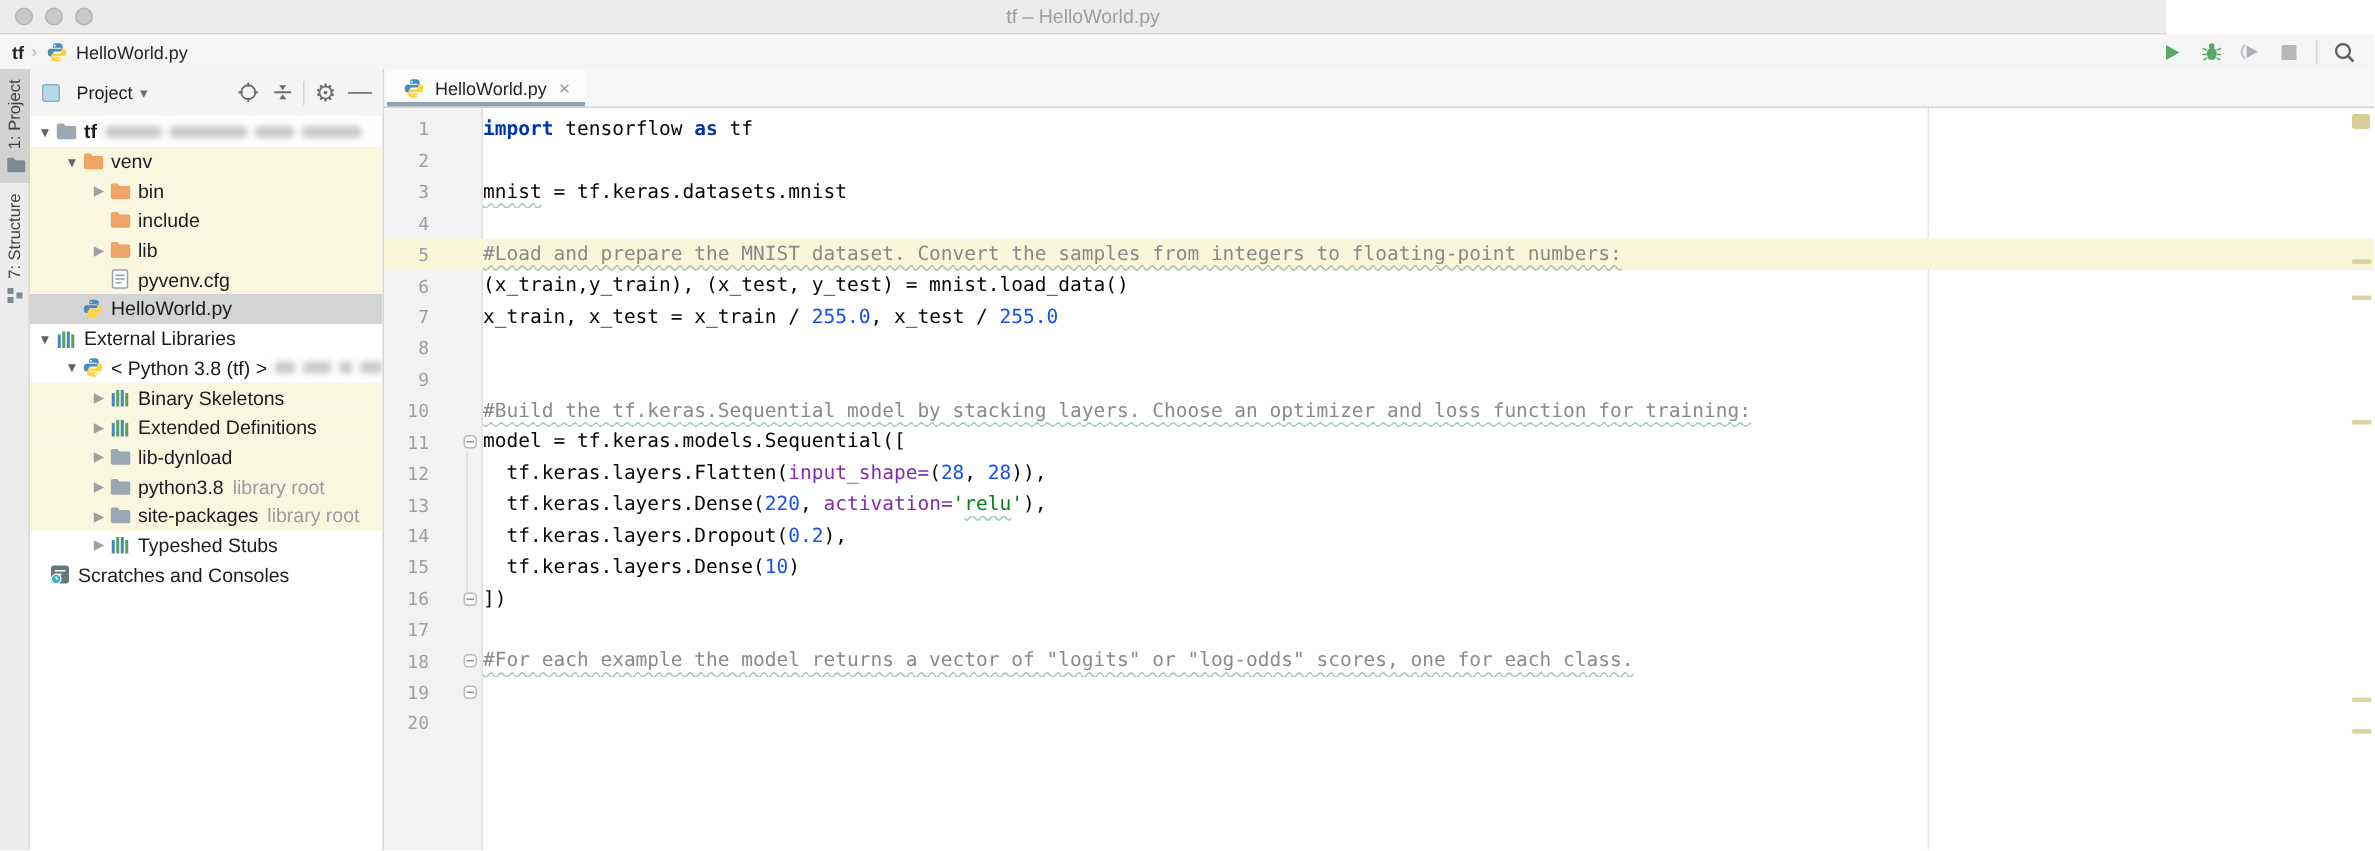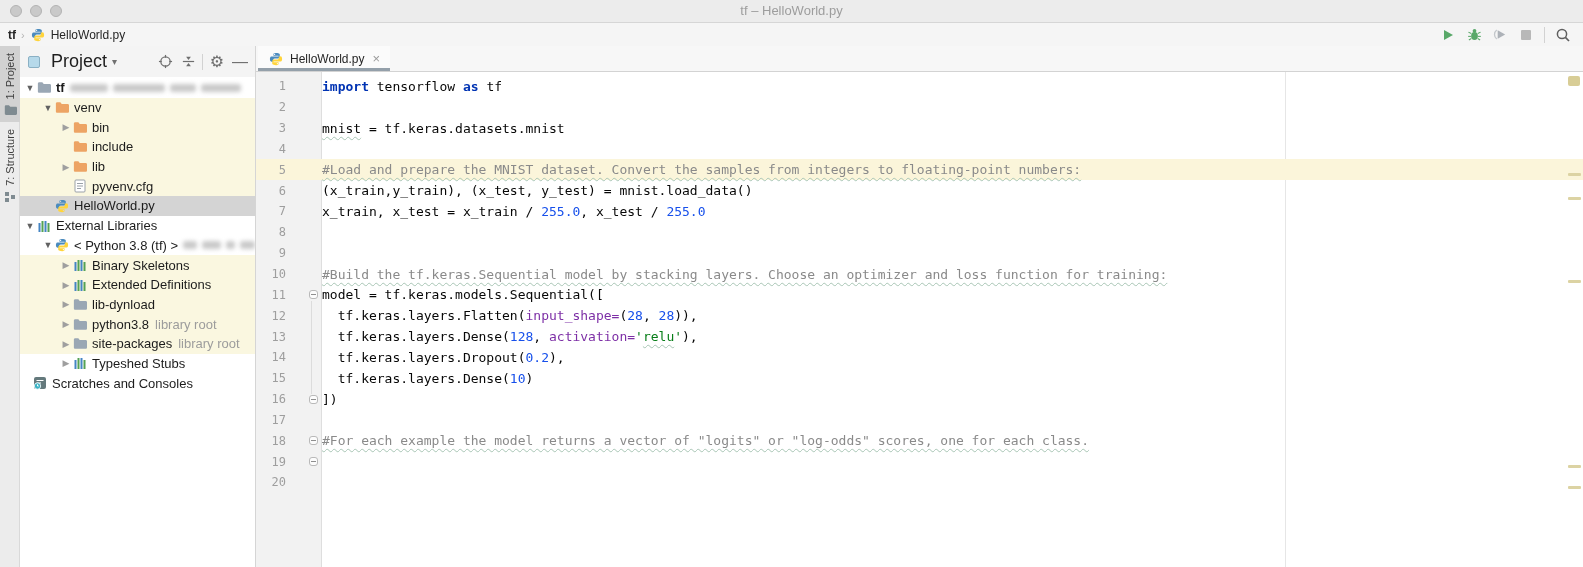--- a/index.html
+++ b/index.html
@@ -1,21 +1,21 @@
 <!DOCTYPE html>
 <html><head>
 <meta charset="utf-8">
 <style>
   html,body{margin:0;padding:0;background:#fff;}
   #app{position:relative;width:1583px;height:567px;overflow:hidden;
        font-family:"Liberation Sans",sans-serif;background:#fff;
        -webkit-font-smoothing:antialiased;}
 
   
-  #titlebar{position:absolute;left:0;top:0;width:1583px;height:22px;
+  #titlebar{position:absolute;left:0;top:0;width:1444px;height:22px;
     background:#ececec;border-bottom:1px solid #d6d6d6;}
   .lights{position:absolute;left:10px;top:5px;display:flex;gap:8px;}
   .light{width:12px;height:12px;border-radius:50%;background:#c9c9c9;border:1px solid #b3b3b3;box-sizing:border-box;}
   #window-title{position:absolute;left:0;right:0;top:3px;text-align:center;
     font-size:13px;color:#9d9d9d;}
 
   
   #toolbar{position:absolute;left:0;top:23px;width:1583px;height:23px;
     background:#f5f5f5;border-bottom:1px solid #c9c9c9;}
   #breadcrumb{position:absolute;left:8px;top:0;height:23px;display:flex;align-items:center;gap:5px;font-size:12px;color:#262626;}
@@ -32,21 +32,21 @@
     border-right:1px solid #d9d9d9;box-sizing:border-box;}
   .strip-item{display:flex;flex-direction:column;align-items:center;padding:7px 0 6px 0;gap:5px;width:20px;}
   .strip-item.active{background:#d2d2d2;}
   .strip-label{writing-mode:vertical-rl;transform:rotate(180deg);font-size:11px;color:#3f3f3f;}
 
   
   #project-panel{position:absolute;left:20px;top:46px;bottom:0;width:236px;background:#fff;
     border-right:1px solid #d5d5d5;box-sizing:border-box;}
   #panel-header{position:absolute;left:0;top:0;width:100%;height:31px;background:#f4f4f4;
     display:flex;align-items:center;padding:0 6px;box-sizing:border-box;gap:5px;}
-  #panel-title{font-size:18px;color:#1e1e1e;}
+  #panel-title{font-size:12px;color:#1e1e1e;}
   .ph-caret{color:#707070;font-size:10px;}
   #panel-header .spacer{flex:1;}
   .ph-icon{width:18px;height:18px;display:flex;align-items:center;justify-content:center;color:#6e6e6e;}
   #tree{position:absolute;left:0;top:32px;right:0;bottom:0;overflow:hidden;}
   .trow{height:19.7px;display:flex;align-items:center;font-size:13px;color:#1c1c1c;white-space:nowrap;}
   .trow.yellow{background:#faf7e0;}
   .trow.selected{background:#d4d4d4;}
   .tarrow{width:12px;text-align:center;font-size:9px;flex:0 0 12px;}
   .tarrow.exp{color:#616161;}
   .tarrow.col{color:#9f9f9f;}
@@ -475,21 +475,21 @@
           <span class="ctext"><span>model = tf.keras.models.Sequential([</span></span>
         </div>
         <div class="crow">
           <span class="lnum">12</span>
           <span class="foldcol"></span>
           <span class="ctext"><span>  tf.keras.layers.Flatten(</span><span class="seg-par">input_shape=</span><span>(</span><span class="seg-num">28</span><span>, </span><span class="seg-num">28</span><span>)),</span></span>
         </div>
         <div class="crow">
           <span class="lnum">13</span>
           <span class="foldcol"></span>
-          <span class="ctext"><span>  tf.keras.layers.Dense(</span><span class="seg-num">128</span><span>, </span><span class="seg-par">activation=</span><span class="seg-str">'</span><span class="seg-str seg-typo">relu</span><span class="seg-str">'</span><span>),</span></span>
+          <span class="ctext"><span>  tf.keras.layers.Dense(</span><span class="seg-num">220</span><span>, </span><span class="seg-par">activation=</span><span class="seg-str">'</span><span class="seg-str seg-typo">relu</span><span class="seg-str">'</span><span>),</span></span>
         </div>
         <div class="crow">
           <span class="lnum">14</span>
           <span class="foldcol"></span>
           <span class="ctext"><span>  tf.keras.layers.Dropout(</span><span class="seg-num">0.2</span><span>),</span></span>
         </div>
         <div class="crow">
           <span class="lnum">15</span>
           <span class="foldcol"></span>
           <span class="ctext"><span>  tf.keras.layers.Dense(</span><span class="seg-num">10</span><span>)</span></span>

